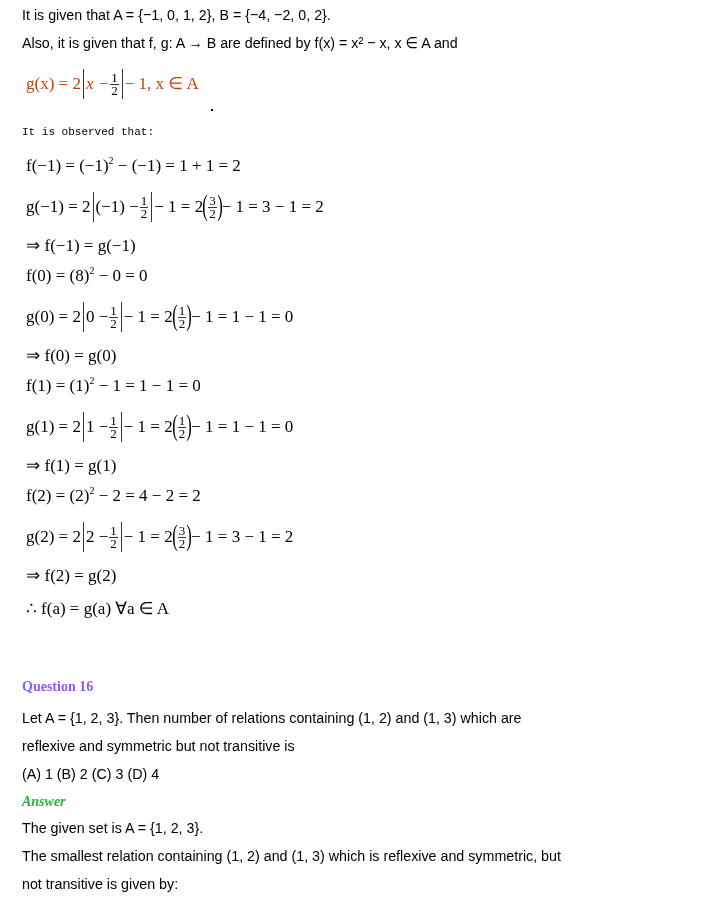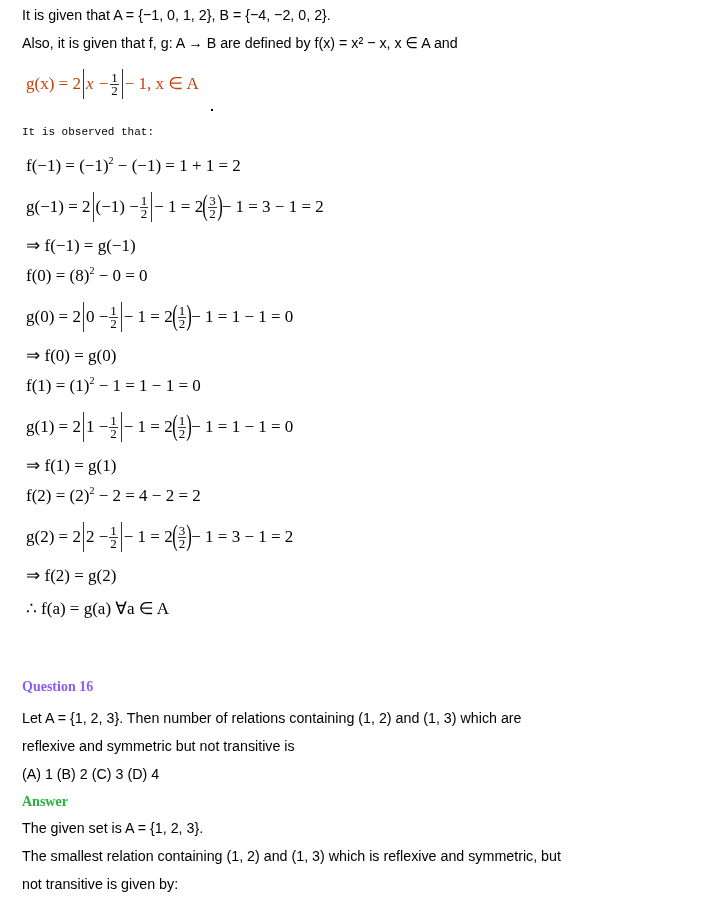--- a/index.html
+++ b/index.html
@@ -43,21 +43,21 @@
       left: 26px;
     }
     .math .grey { color: #c2410c; }
     .i { font-style: italic; }
     .heading {
       font-family: "Liberation Serif", serif;
       font-weight: bold;
       font-size: 14px;
     }
     .q-heading { color: #8b5cf6; }
-    .a-heading { color: #27b43a; }
+    .a-heading { color: #27b43a; font-style: italic; }
 
     
     .frac {
       display: inline-flex;
       flex-direction: column;
       align-items: center;
       vertical-align: middle;
       font-size: 13px;
       line-height: 12px;
       margin: 0 1px;

